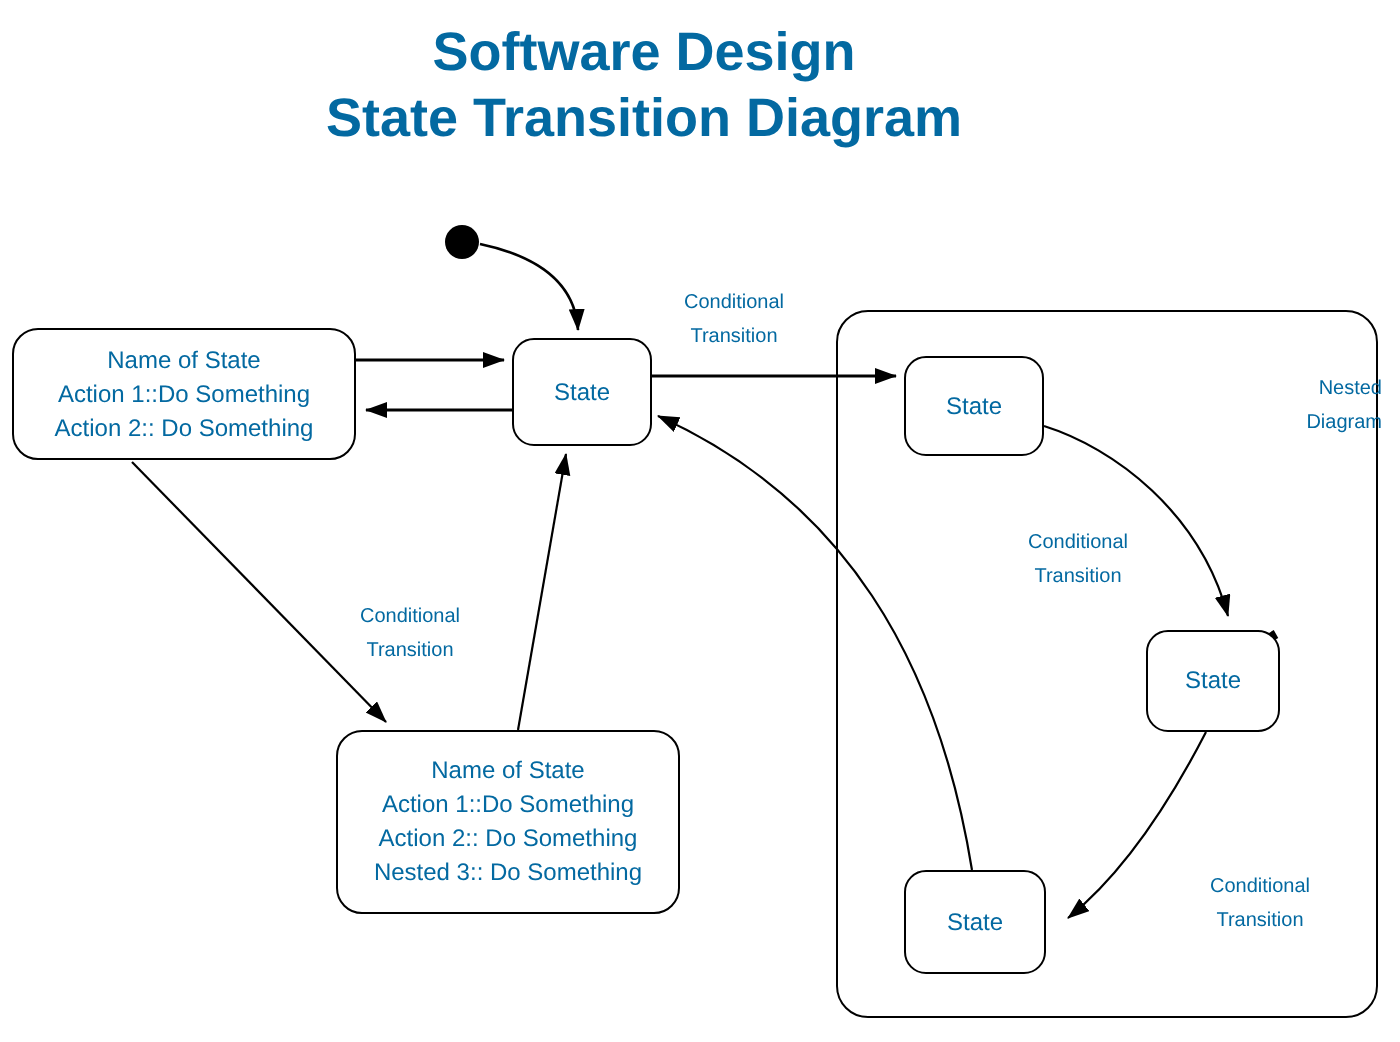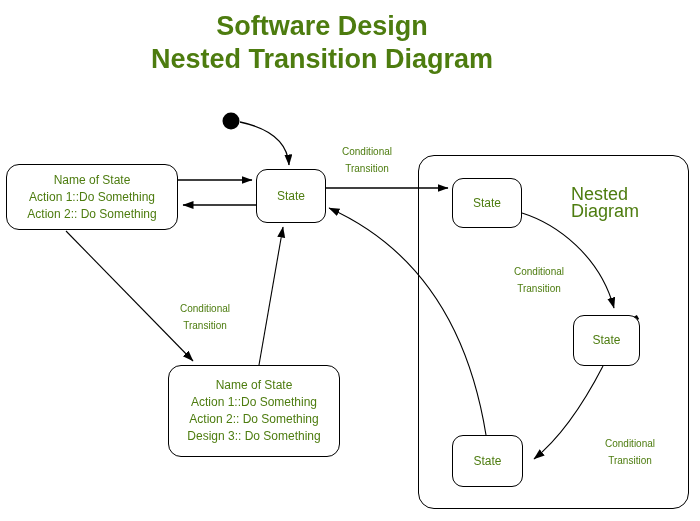--- a/index.html
+++ b/index.html
@@ -3,21 +3,21 @@
 <meta charset="utf-8">
 <style>
   * { margin: 0; padding: 0; box-sizing: border-box; }
   html, body { background: #ffffff; }
   .canvas {
     position: relative;
     width: 700px;
     height: 521px;
     background: #ffffff;
     font-family: "Liberation Sans", sans-serif;
-    color: #4d7c0f;
+    color: #0369a1;
     overflow: hidden;
   }
   .title {
     position: absolute;
     top: 10px;
     left: 0;
     width: 644px;
     text-align: center;
     font-size: 27px;
     font-weight: bold;
@@ -56,22 +56,22 @@
     position: absolute;
     width: 130px;
     text-align: center;
     font-size: 10px;
     line-height: 17px;
   }
   .edge-label span { display: block; }
   .group-label {
     position: absolute;
     width: 120px;
-    text-align: left;
-    font-size: 18px;
+    text-align: right;
+    font-size: 10px;
     line-height: 17px;
   }
   .group-label span { display: block; }
 </style>
 </head>
 <body>
 
 <div class="canvas">
 
   <svg class="wires" viewBox="0 0 700 521">
@@ -99,21 +99,21 @@
 
     <path d="M 522,213 C 557,224 600,256 614,308" fill="none" stroke="#000000" stroke-width="1.1" marker-end="url(#arr)"></path>
 
     <path d="M 603,366 Q 570,430 534,459" fill="none" stroke="#000000" stroke-width="1.1" marker-end="url(#arr)"></path>
 
     <path d="M 609,334 L 638,317" fill="none" stroke="#000000" stroke-width="4.5"></path>
   </svg>
 
   <div class="title">
     <span>Software Design</span>
-    <span>Nested Transition Diagram</span>
+    <span>State Transition Diagram</span>
   </div>
 
   <div class="nested-container"></div>
   <div class="group-label" style="left:571px; top:186px;">
     <span>Nested</span>
     <span>Diagram</span>
   </div>
 
   <div class="state-box" style="left:6px; top:164px; width:172px; height:66px; border-radius:13px;">
     <span>Name of State</span>
@@ -122,21 +122,21 @@
   </div>
 
   <div class="state-box" style="left:256px; top:169px; width:70px; height:54px;">
     <span>State</span>
   </div>
 
   <div class="state-box" style="left:168px; top:365px; width:172px; height:92px; border-radius:13px;">
     <span>Name of State</span>
     <span>Action 1::Do Something</span>
     <span>Action 2:: Do Something</span>
-    <span>Design 3:: Do Something</span>
+    <span>Nested 3:: Do Something</span>
   </div>
 
   <div class="state-box" style="left:452px; top:178px; width:70px; height:50px;">
     <span>State</span>
   </div>
   <div class="state-box" style="left:573px; top:315px; width:67px; height:51px;">
     <span>State</span>
   </div>
   <div class="state-box" style="left:452px; top:435px; width:71px; height:52px;">
     <span>State</span>

